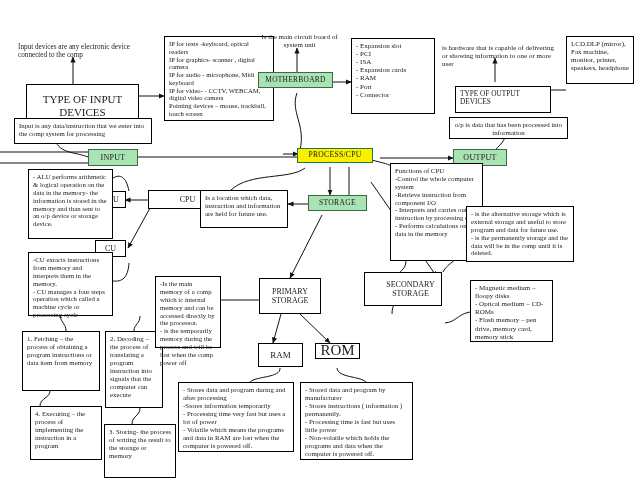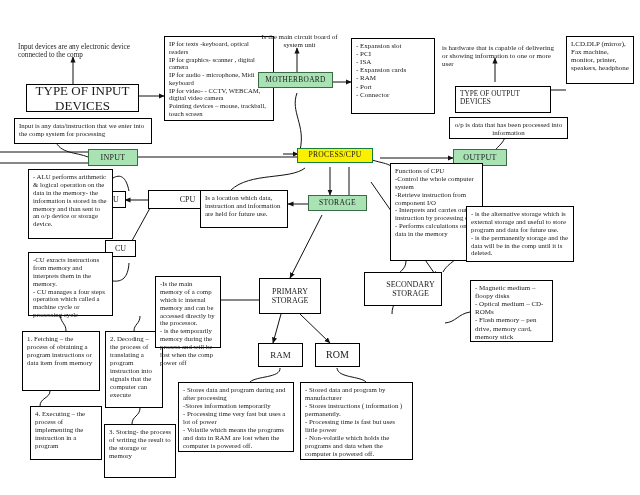--- a/index.html
+++ b/index.html
@@ -107,21 +107,21 @@
 
       <path d="M505,131 C507,142 498,145 494,152"></path>
 
       <path d="M438,158 L453,158" marker-end="url(#ah)"></path>
       <path d="M380,158 L438,158"></path>
     </g>
   </svg>
 
   <div class="node plain" style="left:14px;top:40px;width:140px;font-size:7.2px;">Input devices are any electronic device connected to the comp</div>
 
-  <div class="node ctr" style="left:26px;top:84px;width:113px;height:28px;font-size:13px;display:flex;align-items:center;justify-content:center;">TYPE OF INPUT DEVICES</div>
+  <div class="node ctr" style="left:26px;top:84px;width:113px;height:44px;font-size:11px;display:flex;align-items:center;justify-content:center;">TYPE OF INPUT DEVICES</div>
 
   <div class="node" style="left:164px;top:36px;width:110px;height:85px;font-size:6.7px;white-space:pre-line;">IP for texts -keyboard, optical readers
 IP for graphics- scanner , digital camera
 IP for audio - microphone, Midi keyboard
 IP for video- - CCTV, WEBCAM, digital video camera
 Pointing devices – mouse, trackball, touch screen</div>
 
   <div class="node" style="left:14px;top:118px;width:138px;height:26px;font-size:6.8px;">Input is any data/instruction that we enter into the comp system for processing</div>
 
   <div class="node lbl green" style="left:88px;top:149px;width:50px;height:17px;font-size:8px;display:flex;align-items:center;justify-content:center;">INPUT</div>
@@ -153,21 +153,21 @@
   <div class="node" style="left:390px;top:163px;width:93px;height:98px;font-size:6.8px;white-space:pre-line;">Functions of CPU
 -Control the whole computer system
 -Retrieve instruction from component I/O
 - Interprets and carries out the instruction by processing data
 - Performs calculations on the data in the memory</div>
 
   <div class="node ctr" style="left:148px;top:190px;width:58px;height:19px;font-size:8px;display:flex;align-items:center;justify-content:center;padding-left:25px;">CPU</div>
 
   <div class="node ctr" style="left:95px;top:191px;width:31px;height:17px;font-size:8px;display:flex;align-items:center;justify-content:center;">ALU</div>
 
-  <div class="node ctr" style="left:105px;top:240px;width:31px;height:17px;font-size:8px;display:flex;align-items:center;justify-content:center;">CU</div>
+  <div class="node ctr" style="left:95px;top:240px;width:31px;height:17px;font-size:8px;display:flex;align-items:center;justify-content:center;">CU</div>
 
   <div class="node" style="left:28px;top:169px;width:85px;height:70px;font-size:6.8px;">- ALU performs arithmetic &amp; logical operation on the data in the memory- the information is stored in the memory and than sent to an o/p device or storage device.</div>
 
   <div class="node" style="left:28px;top:252px;width:85px;height:64px;font-size:6.8px;white-space:pre-line;">-CU exracts instructions from memory and interprets them in the memory.
 - CU manages a four steps operation which called a machine cycle or processing cycle</div>
 
   <div class="node" style="left:22px;top:331px;width:78px;height:60px;font-size:6.9px;">1. Fetching – the process of obtaining a program instructions or data item from memory</div>
 
   <div class="node" style="left:105px;top:331px;width:58px;height:77px;font-size:6.9px;">2. Decoding – the process of translating a program instruction into signals that the computer can execute</div>
 
@@ -189,21 +189,21 @@
   <div class="node" style="left:466px;top:206px;width:108px;height:56px;font-size:6.8px;white-space:pre-line;">- is the alternative storage which is external storage and useful to store program and data for future use.
 - is the permanently storage and the data will be in the comp until it is deleted.</div>
 
 
   <div class="node" style="left:470px;top:280px;width:83px;height:62px;font-size:7px;white-space:pre-line;">- Magnetic medium – floopy disks
 - Optical medium – CD-ROMs
 - Flash memory – pen drive, memory card, memory stick</div>
 
   <div class="node ctr" style="left:258px;top:343px;width:45px;height:24px;font-size:9px;display:flex;align-items:center;justify-content:center;">RAM</div>
 
-  <div class="node ctr" style="left:315px;top:343px;width:45px;height:24px;font-size:10px;display:flex;align-items:center;justify-content:center;">ROM</div>
+  <div class="node ctr" style="left:315px;top:343px;width:45px;height:16px;font-size:15px;display:flex;align-items:center;justify-content:center;">ROM</div>
 
   <div class="node" style="left:178px;top:382px;width:116px;height:70px;font-size:6.9px;white-space:pre-line;">- Stores data and program during and after processing
 -Stores information temporarily
 - Processing time very fast but uses a lot of power
 - Volatile which means the programs and data in RAM are lost when the computer is powered off.</div>
 
   <div class="node" style="left:300px;top:382px;width:113px;height:78px;font-size:6.9px;white-space:pre-line;">- Stored data and program by manufacturer
 - Stores instructions ( information ) permanently.
 - Processing time is fast but uses little power
 - Non-volatile which holds the programs and data when the computer is powered off.</div>

